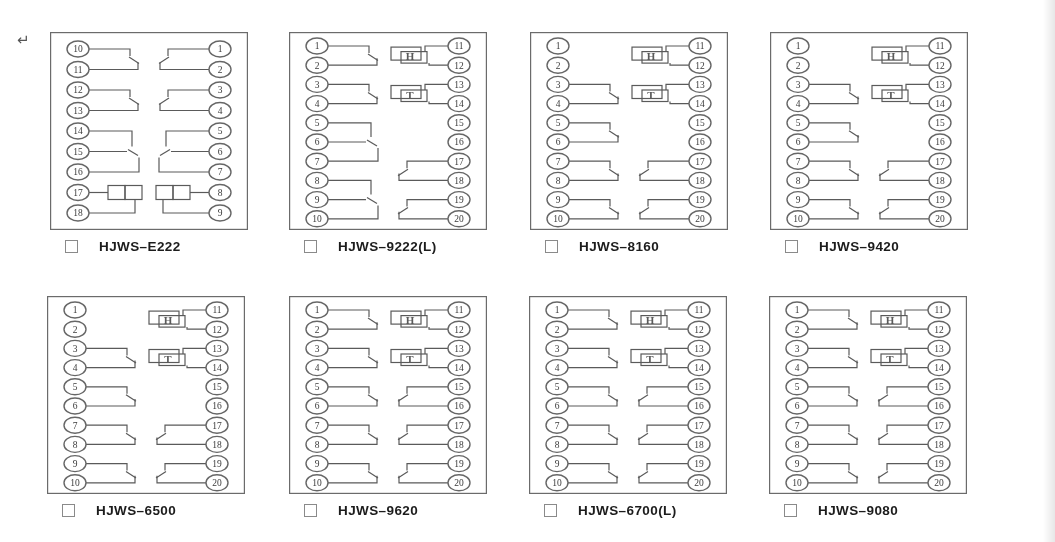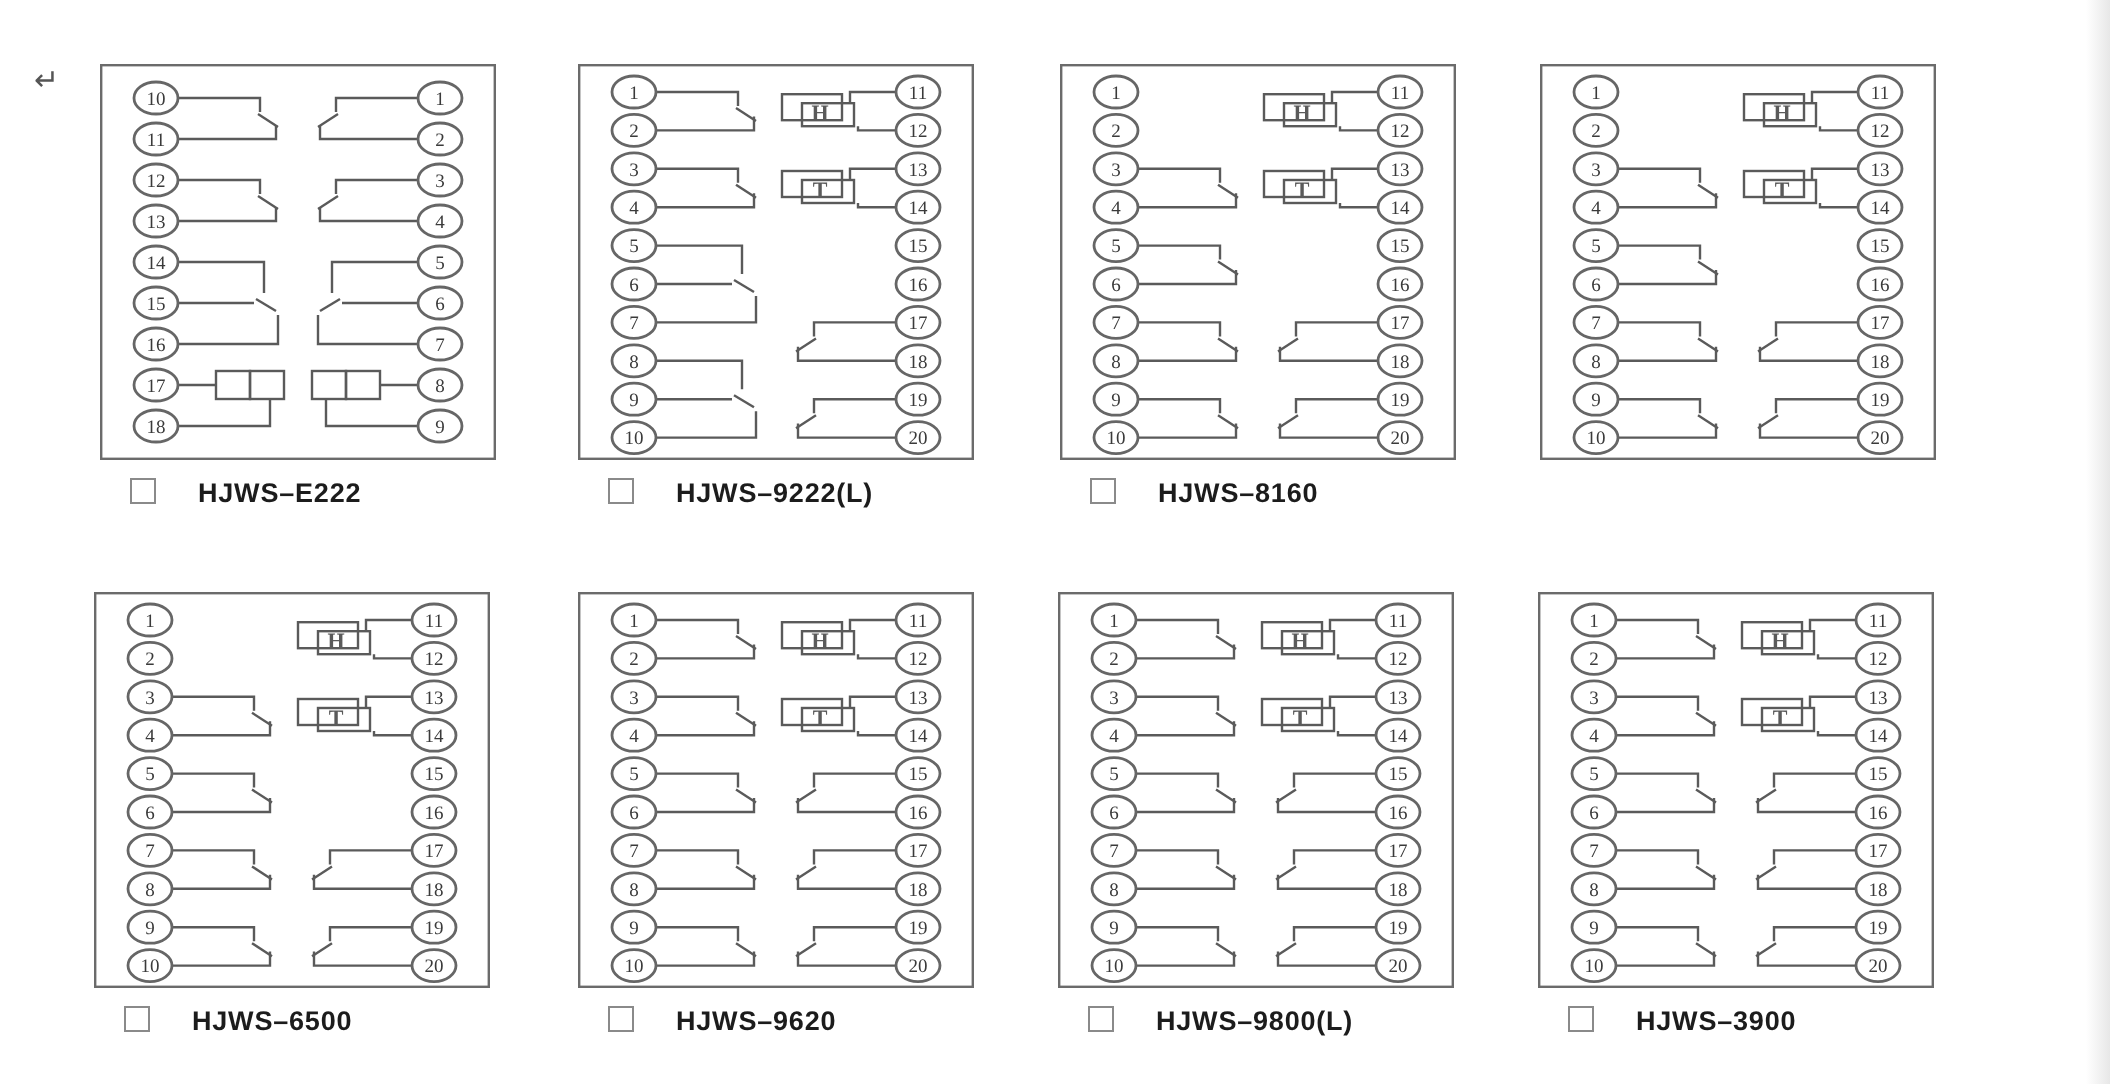--- a/index.html
+++ b/index.html
@@ -4,21 +4,21 @@
 <style>
   html,body{margin:0;padding:0;background:#ffffff;}
   .screen{position:relative;width:1055px;height:542px;background:#ffffff;overflow:hidden;
           font-family:"Liberation Sans",sans-serif;}
   .edge-strip{position:absolute;right:0;top:0;width:12px;height:542px;
               background:linear-gradient(to right,#ffffff,#e7e7e7);}
   .return-mark{position:absolute;left:17px;top:31px;font-size:15px;color:#555;
                font-family:"DejaVu Sans",sans-serif;}
   .panel{position:absolute;width:198px;}
   .panel svg{display:block;}
-  .label-row{display:flex;margin:9px 0 0 15px;}
+  .label-row{display:flex;align-items:center;margin:9px 0 0 15px;}
   .checkbox{width:11px;height:11px;border:1.5px solid #8a8a8a;background:#fff;
             display:inline-block;flex:0 0 auto;}
   .model-label{margin-left:21px;font-weight:bold;font-size:13.5px;color:#1c1c1c;
                letter-spacing:0.4px;white-space:nowrap;}
 </style>
 </head>
 <body>
 
 <div class="screen">
   <span class="return-mark">↵</span>
@@ -537,20 +537,24 @@
           </g>
           <g>
             <ellipse cx="170" cy="167.6" rx="11" ry="8" fill="#ffffff" stroke="#666666" stroke-width="1.4"></ellipse>
             <text x="170" y="171" text-anchor="middle" font-size="9.5" fill="#3a3a3a" font-family="&quot;Liberation Serif&quot;,serif">19</text>
           </g>
           <g>
             <ellipse cx="170" cy="186.79999999999998" rx="11" ry="8" fill="#ffffff" stroke="#666666" stroke-width="1.4"></ellipse>
             <text x="170" y="190.2" text-anchor="middle" font-size="9.5" fill="#3a3a3a" font-family="&quot;Liberation Serif&quot;,serif">20</text>
           </g>
         </svg>
+        <div class="label-row">
+          <span class="checkbox"></span>
+          <span class="model-label">HJWS–9420</span>
+        </div>
       </div>
       <div class="panel" style="left: 47px; top: 296px;">
         <svg width="198" height="198" viewBox="0 0 198 198">
           <rect x="0.6" y="0.6" width="196.8" height="196.8" fill="none" stroke="#6b6b6b" stroke-width="1.2"></rect>
           <g>
             <path d="M39 52.4 H80 V59.4" fill="none" stroke="#5a5a5a" stroke-width="1.2"></path>
             <path d="M39 71.6 H88 V64.6" fill="none" stroke="#5a5a5a" stroke-width="1.2"></path>
             <line x1="79" y1="60.4" x2="89" y2="66.9" stroke="#5a5a5a" stroke-width="1.2"></line>
           </g>
           <g>
@@ -954,21 +958,21 @@
             <ellipse cx="170" cy="167.6" rx="11" ry="8" fill="#ffffff" stroke="#666666" stroke-width="1.4"></ellipse>
             <text x="170" y="171" text-anchor="middle" font-size="9.5" fill="#3a3a3a" font-family="&quot;Liberation Serif&quot;,serif">19</text>
           </g>
           <g>
             <ellipse cx="170" cy="186.79999999999998" rx="11" ry="8" fill="#ffffff" stroke="#666666" stroke-width="1.4"></ellipse>
             <text x="170" y="190.2" text-anchor="middle" font-size="9.5" fill="#3a3a3a" font-family="&quot;Liberation Serif&quot;,serif">20</text>
           </g>
         </svg>
         <div class="label-row">
           <span class="checkbox"></span>
-          <span class="model-label">HJWS–9800(L)</span>
+          <span class="model-label">HJWS–6700(L)</span>
         </div>
       </div>
       <div class="panel" style="left: 769px; top: 296px;">
         <svg width="198" height="198" viewBox="0 0 198 198">
           <rect x="0.6" y="0.6" width="196.8" height="196.8" fill="none" stroke="#6b6b6b" stroke-width="1.2"></rect>
           <g>
             <path d="M39 14 H80 V21" fill="none" stroke="#5a5a5a" stroke-width="1.2"></path>
             <path d="M39 33.2 H88 V26.200000000000003" fill="none" stroke="#5a5a5a" stroke-width="1.2"></path>
             <line x1="79" y1="22" x2="89" y2="28.5" stroke="#5a5a5a" stroke-width="1.2"></line>
           </g>
@@ -1097,18 +1101,18 @@
             <ellipse cx="170" cy="167.6" rx="11" ry="8" fill="#ffffff" stroke="#666666" stroke-width="1.4"></ellipse>
             <text x="170" y="171" text-anchor="middle" font-size="9.5" fill="#3a3a3a" font-family="&quot;Liberation Serif&quot;,serif">19</text>
           </g>
           <g>
             <ellipse cx="170" cy="186.79999999999998" rx="11" ry="8" fill="#ffffff" stroke="#666666" stroke-width="1.4"></ellipse>
             <text x="170" y="190.2" text-anchor="middle" font-size="9.5" fill="#3a3a3a" font-family="&quot;Liberation Serif&quot;,serif">20</text>
           </g>
         </svg>
         <div class="label-row">
           <span class="checkbox"></span>
-          <span class="model-label">HJWS–3900</span>
+          <span class="model-label">HJWS–9080</span>
         </div>
       </div>
     </div>
   <div class="edge-strip"></div>
 </div>
 
 </body></html>

